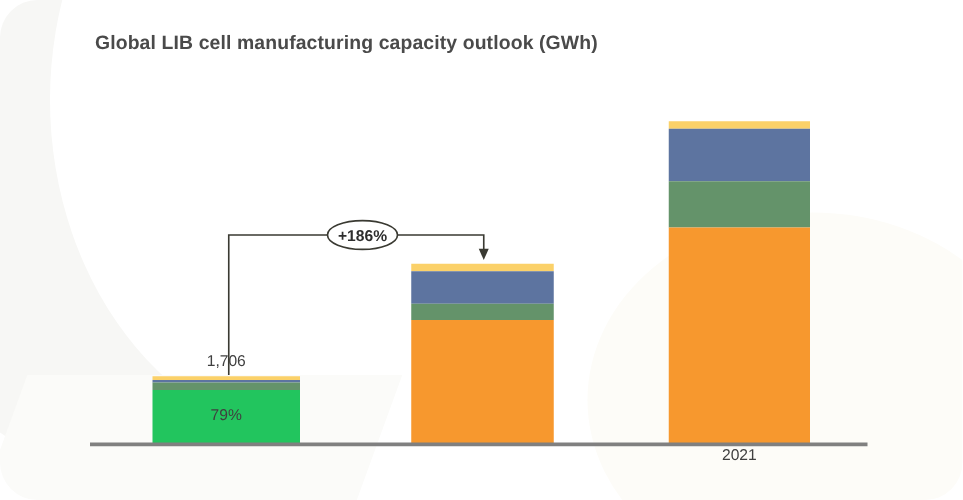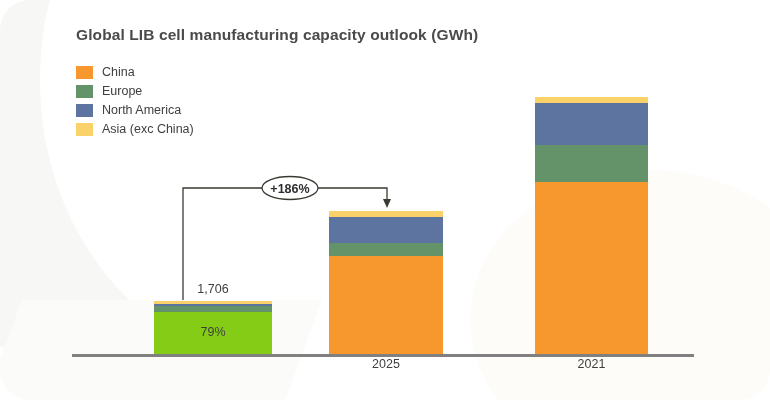--- a/index.html
+++ b/index.html
@@ -155,66 +155,47 @@
 
   <div class="bg-swoosh swoosh-a"></div>
   <div class="bg-swoosh swoosh-b"></div>
   <div class="bg-swoosh swoosh-c"></div>
   <div class="bg-swoosh swoosh-d"></div>
 
   <div class="plot-layer">
 
     <div class="chart-title">Global LIB cell manufacturing capacity outlook (GWh)</div>
 
-    <div class="legend">
-      <div class="legend-item">
-        <span class="legend-swatch" style="background:#f7982e"></span>
-        <span class="legend-label">China</span>
-      </div>
-      <div class="legend-item">
-        <span class="legend-swatch" style="background:#64936a"></span>
-        <span class="legend-label">Europe</span>
-      </div>
-      <div class="legend-item">
-        <span class="legend-swatch" style="background:#5d74a0"></span>
-        <span class="legend-label">North America</span>
-      </div>
-      <div class="legend-item">
-        <span class="legend-swatch" style="background:#fbd169"></span>
-        <span class="legend-label">Asia (exc China)</span>
-      </div>
-    </div>
-
-    <div class="bar-group" style="left:122px; width:118px; height:54px;margin-left:32px;">
+
+    <div class="bar-group" style="left:122px; width:118px; height:54px;">
       <div class="bar-total-label" style="top:-19px;">1,706</div>
       <div class="bar-seg" style="height:3px; background:#fbd169;"></div>
       <div class="bar-seg" style="height:2px; background:#5d74a0;"></div>
       <div class="bar-seg" style="height:6px; background:#64936a;"></div>
-      <div class="bar-seg" style="height:43px; background:#84cc16; position:relative;">
+      <div class="bar-seg" style="height:43px; background:#22c55e; position:relative;">
         <div class="bar-inner-label" style="top:13px;">79%</div>
       </div>
     </div>
 
     <div class="bar-group" style="left:329px; width:114px; height:144px;">
       <div class="bar-seg" style="height:6px; background:#fbd169;"></div>
       <div class="bar-seg" style="height:26px; background:#5d74a0;"></div>
       <div class="bar-seg" style="height:13px; background:#64936a;"></div>
       <div class="bar-seg" style="height:99px; background:#f7982e;"></div>
     </div>
 
     <div class="bar-group" style="left:535px; width:113px; height:258px;">
       <div class="bar-seg" style="height:6px; background:#fbd169;"></div>
       <div class="bar-seg" style="height:42px; background:#5d74a0;"></div>
       <div class="bar-seg" style="height:37px; background:#64936a;"></div>
       <div class="bar-seg" style="height:173px; background:#f7982e;"></div>
     </div>
 
     <div class="axis-line"></div>
 
-    <div class="x-tick-label" style="left:329px; width:114px;">2025</div>
     <div class="x-tick-label" style="left:535px; width:113px;">2021</div>
 
     <svg class="annotation-svg" width="770" height="400">
       <path d="M 183 300 L 183 188 L 263 188" stroke="#3a3a32" stroke-width="1.3" fill="none"></path>
       <path d="M 318 188 L 387 188 L 387 200" stroke="#3a3a32" stroke-width="1.3" fill="none"></path>
       <path d="M 383 199 L 391 199 L 387 208 Z" fill="#3a3a32"></path>
       <ellipse cx="290" cy="188" rx="28" ry="11.5" fill="#ffffff" stroke="#3a3a32" stroke-width="1.3"></ellipse>
       <text class="annot-text" x="290" y="192.5" text-anchor="middle">+186%</text>
     </svg>
 

